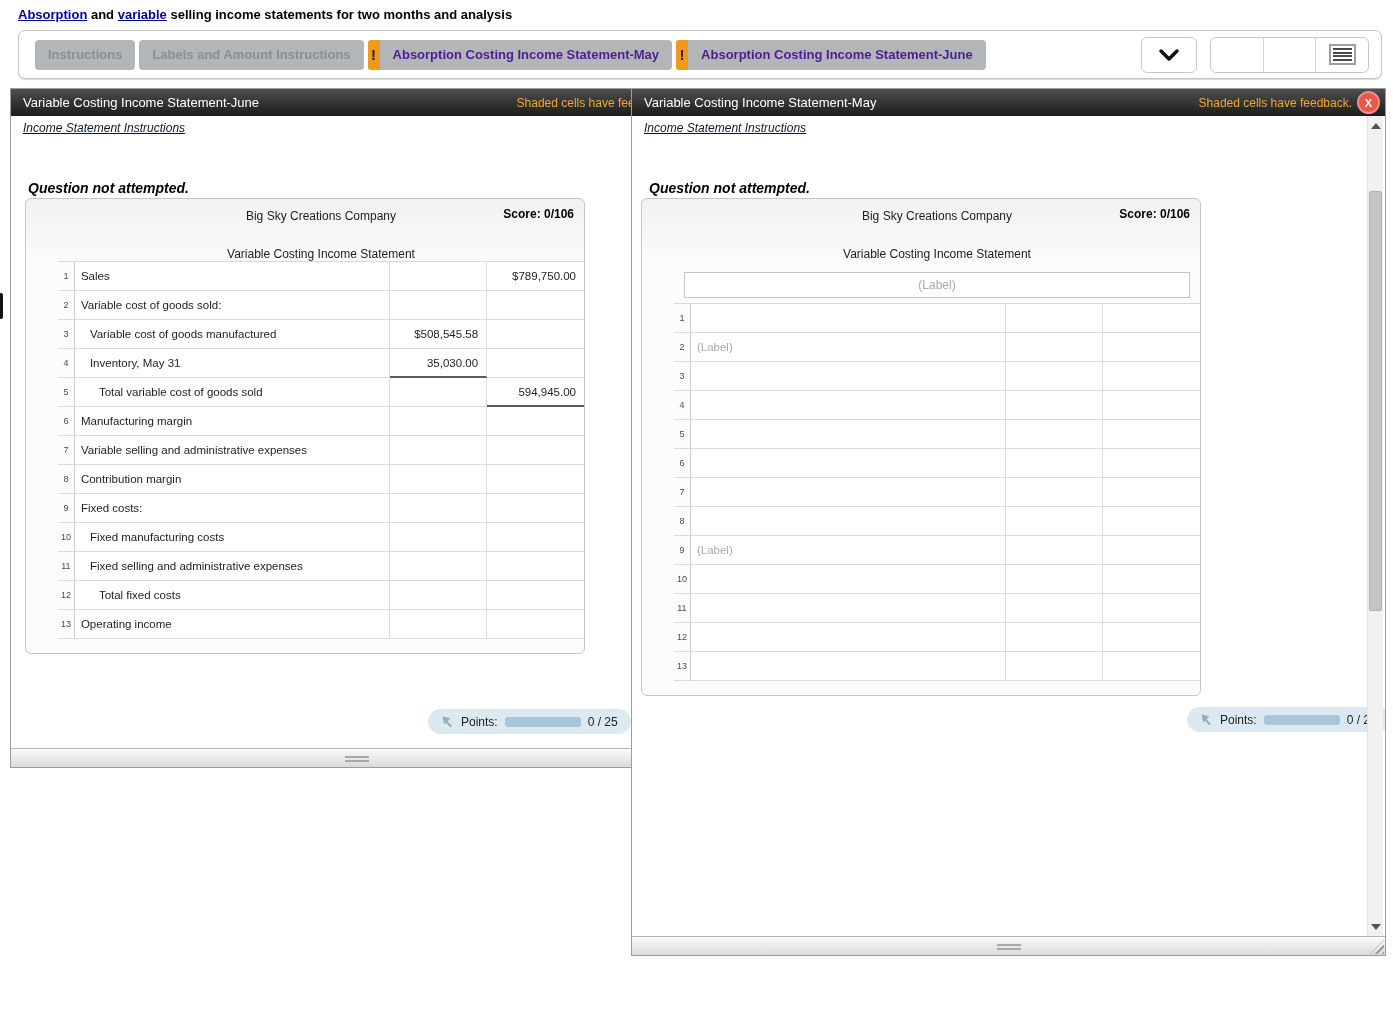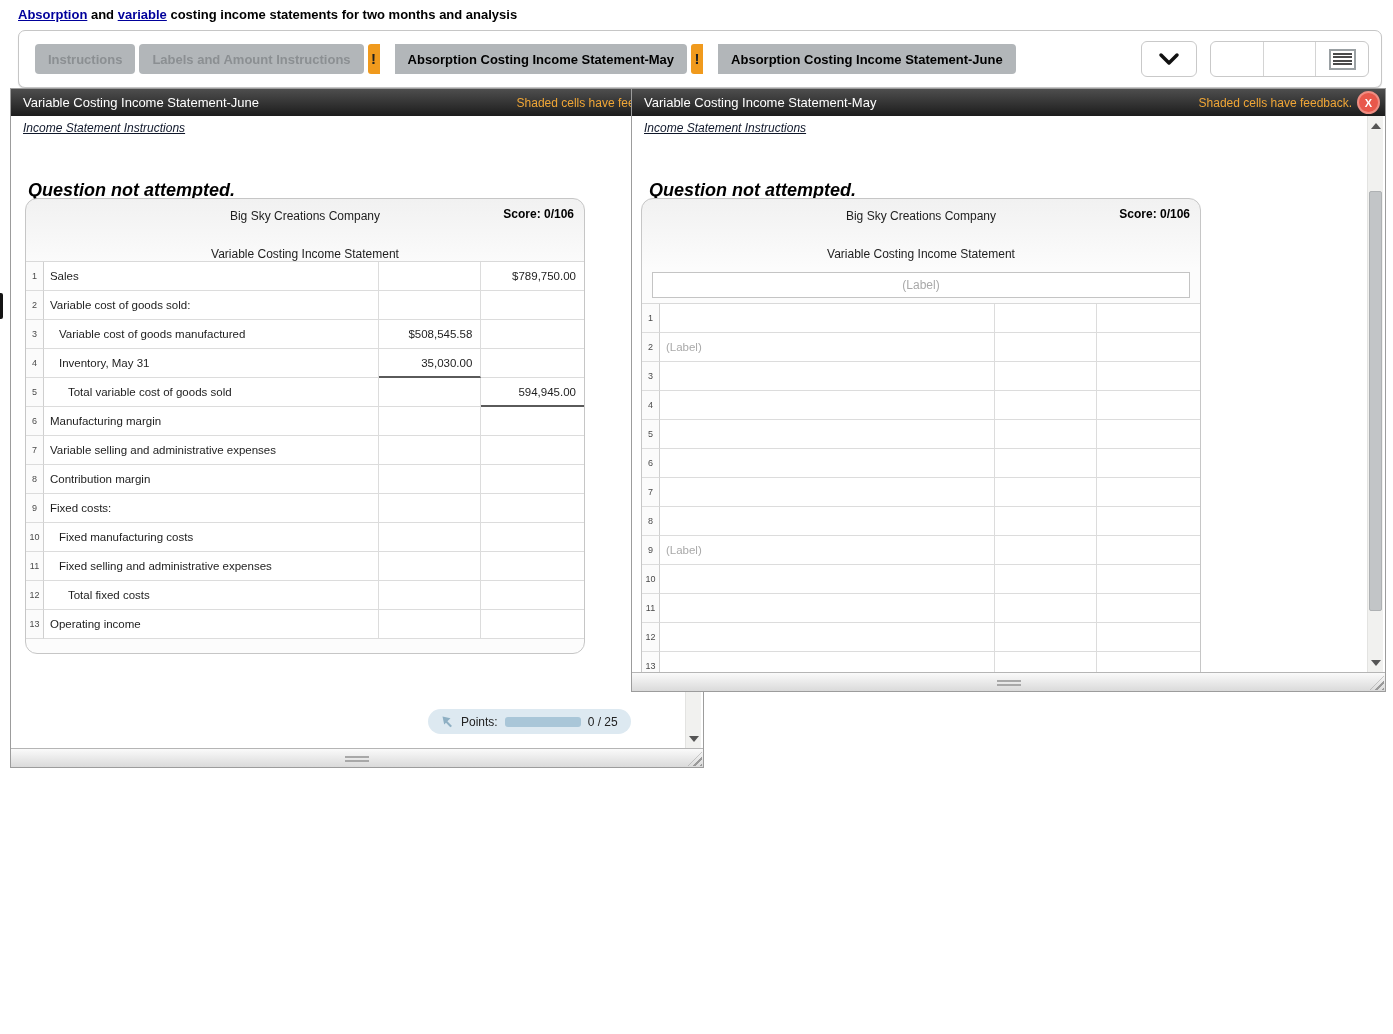--- a/index.html
+++ b/index.html
@@ -6,31 +6,31 @@
   body {
     width:1393px; height:1034px; position:relative; overflow:hidden;
     background:#ffffff; font-family:"Liberation Sans", sans-serif;
   }
   
   .page-title { position:absolute; left:18px; top:7px; font-size:13px; font-weight:bold; color:#000; white-space:nowrap; }
   .page-title .tlink { color:#00009b; text-decoration:underline; cursor:pointer; }
 
   
   .tabbar {
-    position:absolute; left:18px; top:30px; width:1364px; height:58px; box-sizing:border-box;
+    position:absolute; left:18px; top:30px; width:1364px; height:49px; box-sizing:border-box;
     background:#fff; border:1px solid #c6c6c6; border-radius:7px; box-shadow:0 1px 1px rgba(0,0,0,.15);
     display:flex; align-items:center; padding:17px 12px;
   }
   .tabs { display:flex; align-items:center; }
   .tab-group { display:flex; align-items:center; margin-left:4px; }
   .tab {
     height:30px; background:#b2b6b9; border-radius:4px; display:flex; align-items:center;
     padding:0 13px; font-size:13px; font-weight:bold; color:#8b8f92; white-space:nowrap; cursor:pointer;
   }
-  .tab.active { color:#000000; border-top-left-radius:0; border-bottom-left-radius:0;margin-left:15px; }
+  .tab.active { color:#4c1d95; border-top-left-radius:0; border-bottom-left-radius:0; }
   .tab-flag {
     width:12px; height:30px; background:#f09a1d; border-radius:3px 0 0 3px;
     color:#202020; font-weight:bold; font-size:15px; line-height:30px; text-align:center;
   }
   .toolbar { margin-left:auto; display:flex; align-items:center; gap:13px; }
   .tool-btn {
     width:56px; height:36px; box-sizing:border-box; border:1px solid #c9c9c9; border-radius:6px;
     background:#fff; display:flex; align-items:center; justify-content:center; cursor:pointer;
   }
   .seg-group {
@@ -38,41 +38,42 @@
     border:1px solid #c9c9c9; border-radius:6px; background:#fff; overflow:hidden;
   }
   .seg { flex:1; border-right:1px solid #d4d4d4; display:flex; align-items:center; justify-content:center; cursor:pointer; }
   .seg:last-child { border-right:none; }
   .list-icon { width:27px; height:21px; box-sizing:border-box; border:2px solid #9aa0a3; background:#fff; padding:2px 2px; display:flex; flex-direction:column; justify-content:space-between; }
   .list-icon i { display:block; height:2px; background:#4a4a4a; }
 
   
   .panel { position:absolute; top:88px; box-sizing:border-box; border:1px solid #9c9c9c; background:#fff; }
   #panel-left  { left:10px;  width:694px; height:680px; }
-  #panel-right { left:631px; width:755px; height:604px; }
+  #panel-right { left:631px; width:755px; height:868px; }
   .panel-header {
     height:27px; background:linear-gradient(#4e4e4e,#1c1c1c);
     display:flex; align-items:center; padding:0 5px 0 12px;
   }
   .panel-title { color:#fff; font-size:13px; flex:1; white-space:nowrap; }
   .panel-feedback { color:#f0a636; font-size:12px; margin-right:5px; white-space:nowrap; }
   .panel-close {
     width:19px; height:19px; border-radius:50%; background:#e8584b; border:2px solid #ef8d82;
     color:#fff; font-size:11px; font-weight:bold; display:flex; align-items:center; justify-content:center;
     box-sizing:content-box; cursor:pointer; flex:none;
   }
   .panel-body { position:absolute; top:27px; left:0; right:0; bottom:18px; background:#fff; overflow:hidden; }
   .instr-link { position:absolute; left:12px; top:5px; font-size:12px; font-style:italic; color:#0f172a; text-decoration:underline; cursor:pointer; }
-  .status-note { position:absolute; left:17px; top:64px; font-size:18px; font-weight:bold; font-style:italic; color:#000; }
+  .status-note { position:absolute; left:17px; top:64px; font-size:14px; font-weight:bold; font-style:italic; color:#000; }
 
   
   .sheet {
     position:absolute; top:82px; width:560px; box-sizing:border-box;
-    border:1px solid #c6c6c6; border-radius:12px;
+    border:1px solid #c6c6c6; border-radius:6px;
     background:linear-gradient(#f1f1f1, #fcfcfc 70px, #fcfcfc);
+    padding-left:32px;
   }
   #panel-left .sheet { left:14px; }
   #panel-right .sheet { left:9px; }
   .sheet-head { position:relative; padding-top:10px; }
   .sheet-company { text-align:center; font-size:12px; color:#1d1d1d; }
   .sheet-score { position:absolute; right:10px; top:8px; font-size:12px; font-weight:bold; color:#000; }
   .sheet-statement { text-align:center; font-size:12px; color:#1d1d1d; margin-top:24px; }
   .sheet-period {
     margin:11px 10px 5px; height:24px; border:1px solid #c4c4c4; background:#fff;
     text-align:center; line-height:24px; font-size:12px; color:#1d1d1d; cursor:text;
@@ -119,21 +120,21 @@
     position:absolute; right:1px; bottom:1px; width:14px; height:14px; cursor:nwse-resize;
     background:repeating-linear-gradient(135deg, transparent 0 3px, #9a9a9a 3px 5px);
     clip-path:polygon(100% 0, 100% 100%, 0 100%);
   }
 
   .edge-mark { position:absolute; left:0; top:293px; width:3px; height:26px; background:#141414; border-radius:0 2px 2px 0; }
 </style>
 </head>
 <body>
 
-<div class="page-title" id="title-line"><a class="tlink">Absorption</a><span> and </span><a class="tlink">variable</a><span> costing income statements for two months and analysis</span></div>
+<div class="page-title" id="title-line"><a class="tlink">Absorption</a><span> and </span><a class="tlink">variable</a><span> selling income statements for two months and analysis</span></div>
 
 <div class="tabbar">
   <div class="tabs">
       <div class="tab-group">
         <div class="tab">Instructions</div>
       </div>
       <div class="tab-group">
         <div class="tab">Labels and Amount Instructions</div>
       </div>
       <div class="tab-group">

